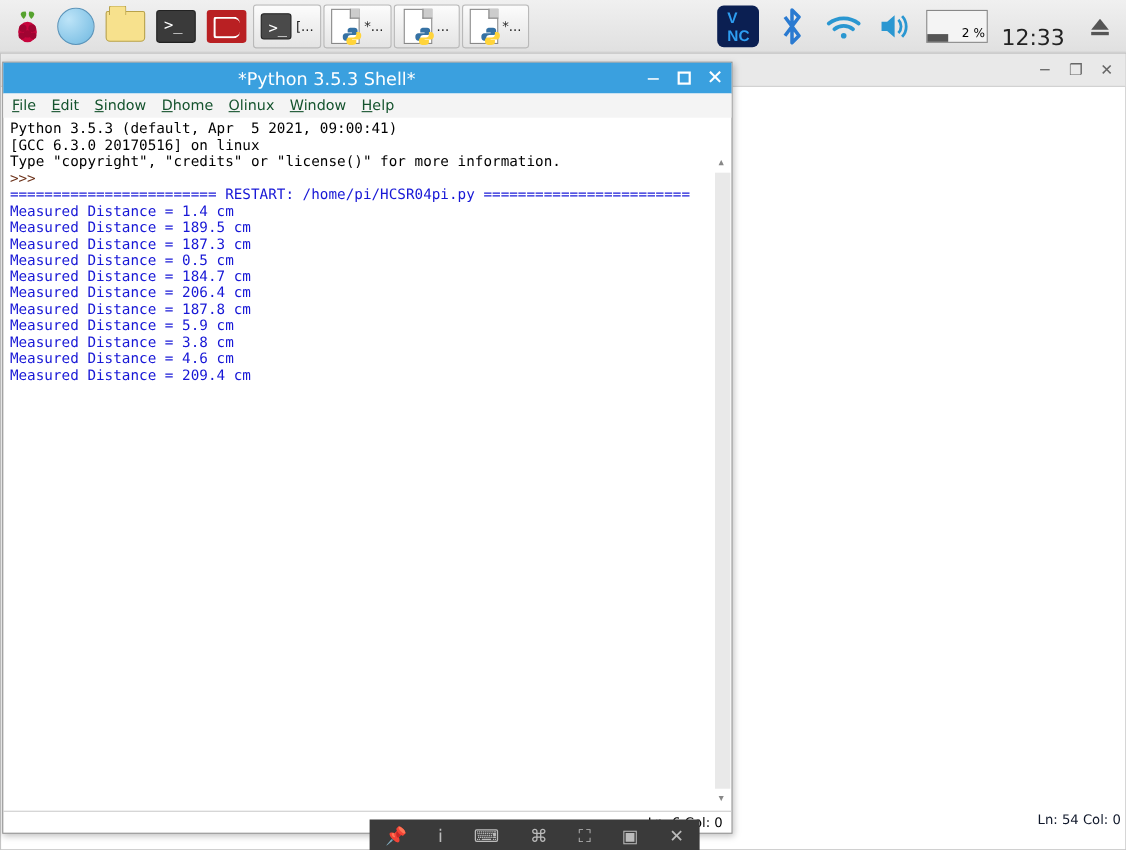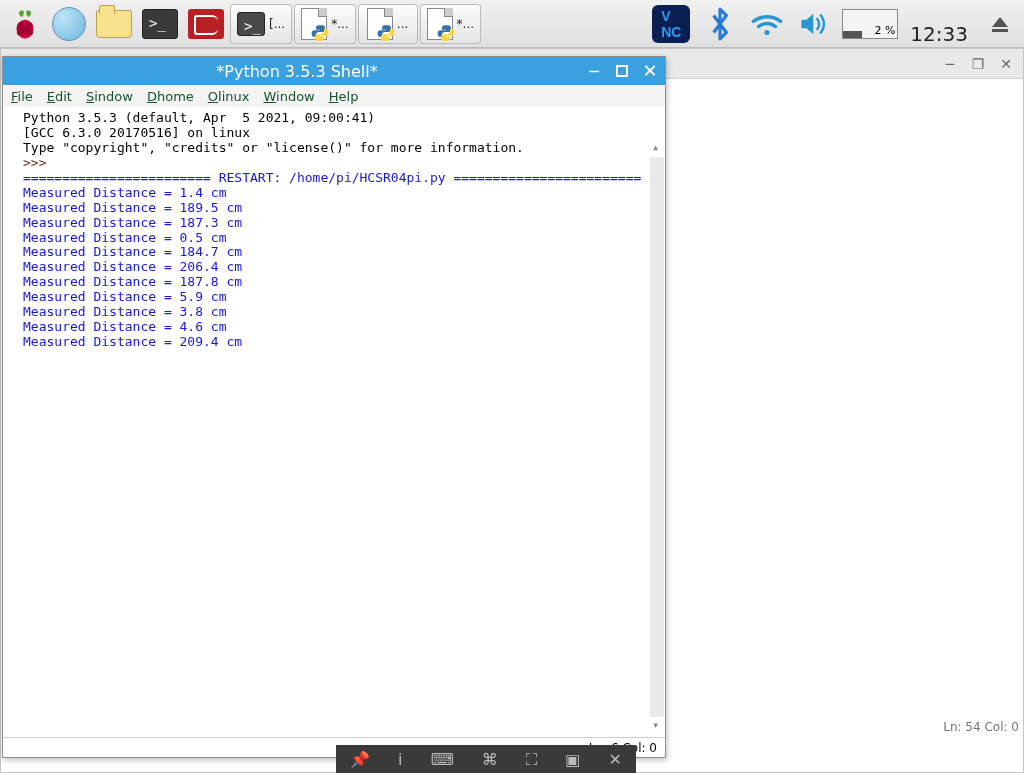--- a/index.html
+++ b/index.html
@@ -76,21 +76,21 @@
     border: 1px solid #c5c5c5;
   }
   .bg-title{
     height: 30px; background:#e9e9e9; border-bottom:1px solid #d0d0d0;
     display:flex; align-items:center; padding: 0 8px; gap:8px;
     color:#666; font-size:14px;
   }
   .bg-title .wbtns{ margin-left:auto; display:flex; gap:10px; color:#666; }
   .wbtn{ width:18px;height:18px; display:flex;align-items:center;justify-content:center; cursor:pointer;}
   .bg-status{
-    position:absolute; bottom:38px; right:4px; font-size:12px; color:#737373;
+    position:absolute; bottom:20px; right:4px; font-size:12px; color:#0f172a;
   }
 
   
   .idle-window {
     position: absolute;
     left: 2px; top: 56px;
     width: 664px; height: 702px;
     background: #fff;
     border: 1px solid #8e8e8e;
     box-shadow: 1px 2px 6px rgba(0,0,0,.25);
@@ -109,21 +109,21 @@
   .idle-title .sq{ width:12px;height:12px;border:2px solid #fff;}
   .idle-title .x{ font-weight:bold; font-size:18px; line-height:1;}
   .idle-menu{
     height:22px; background:#f4f4f4; display:flex; align-items:center; gap:14px;
     padding: 0 8px; font-size:13px; color:#14532d;
   }
   .idle-menu span u{text-decoration: underline;}
   .idle-content{
     flex:1; overflow:auto;
     font:13px/1.15 "DejaVu Sans Mono", monospace;
-    padding: 4px 20px;
+    padding: 4px 6px;
     white-space: pre;
     position:relative;
   }
   .idle-content .prompt{ color:#6b3119; }
   .idle-content .blue{ color:#1717d6; }
   .idle-status{
     height:20px; border-top:1px solid #ccc; font-size:12px;
     display:flex; justify-content:flex-end; align-items:center; padding: 0 8px;
   }
   .scroll-track{position:absolute;right:1px;top:50px;bottom:20px;width:14px;background:#e9e9e9;}

